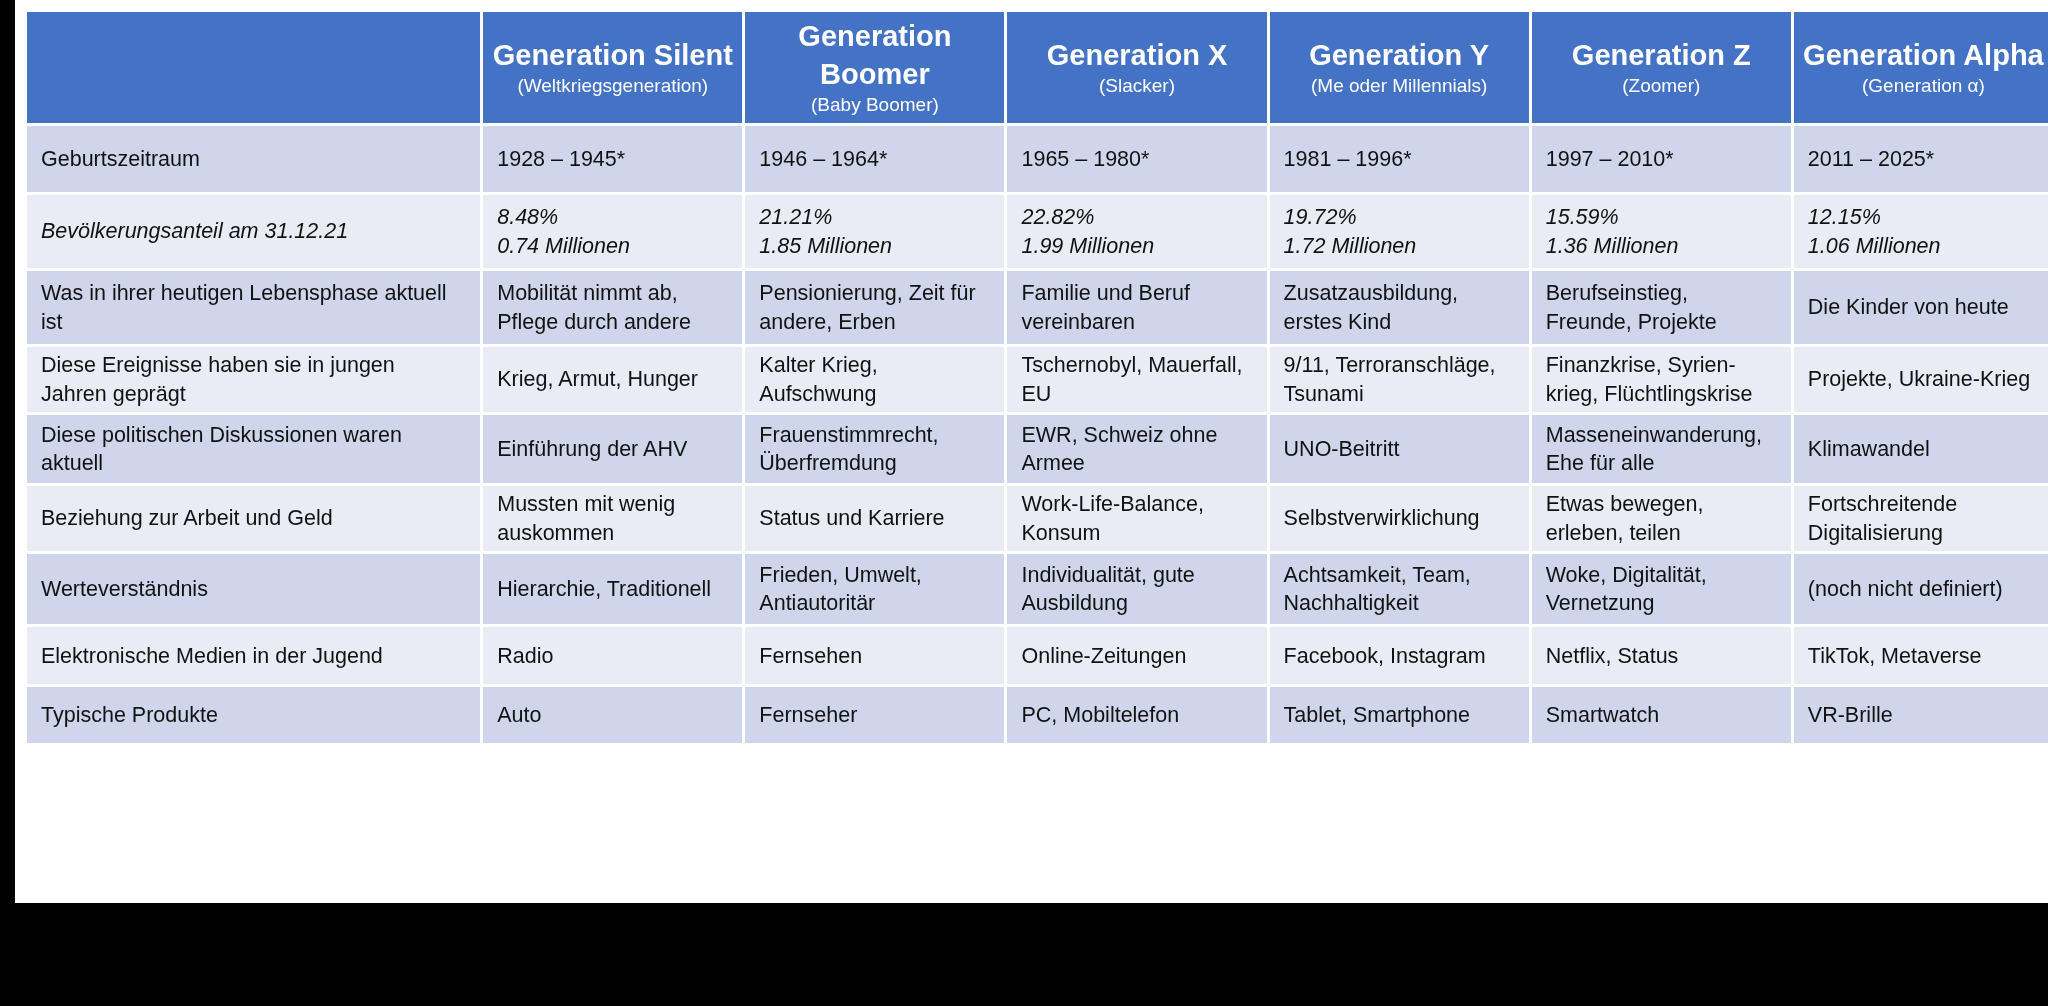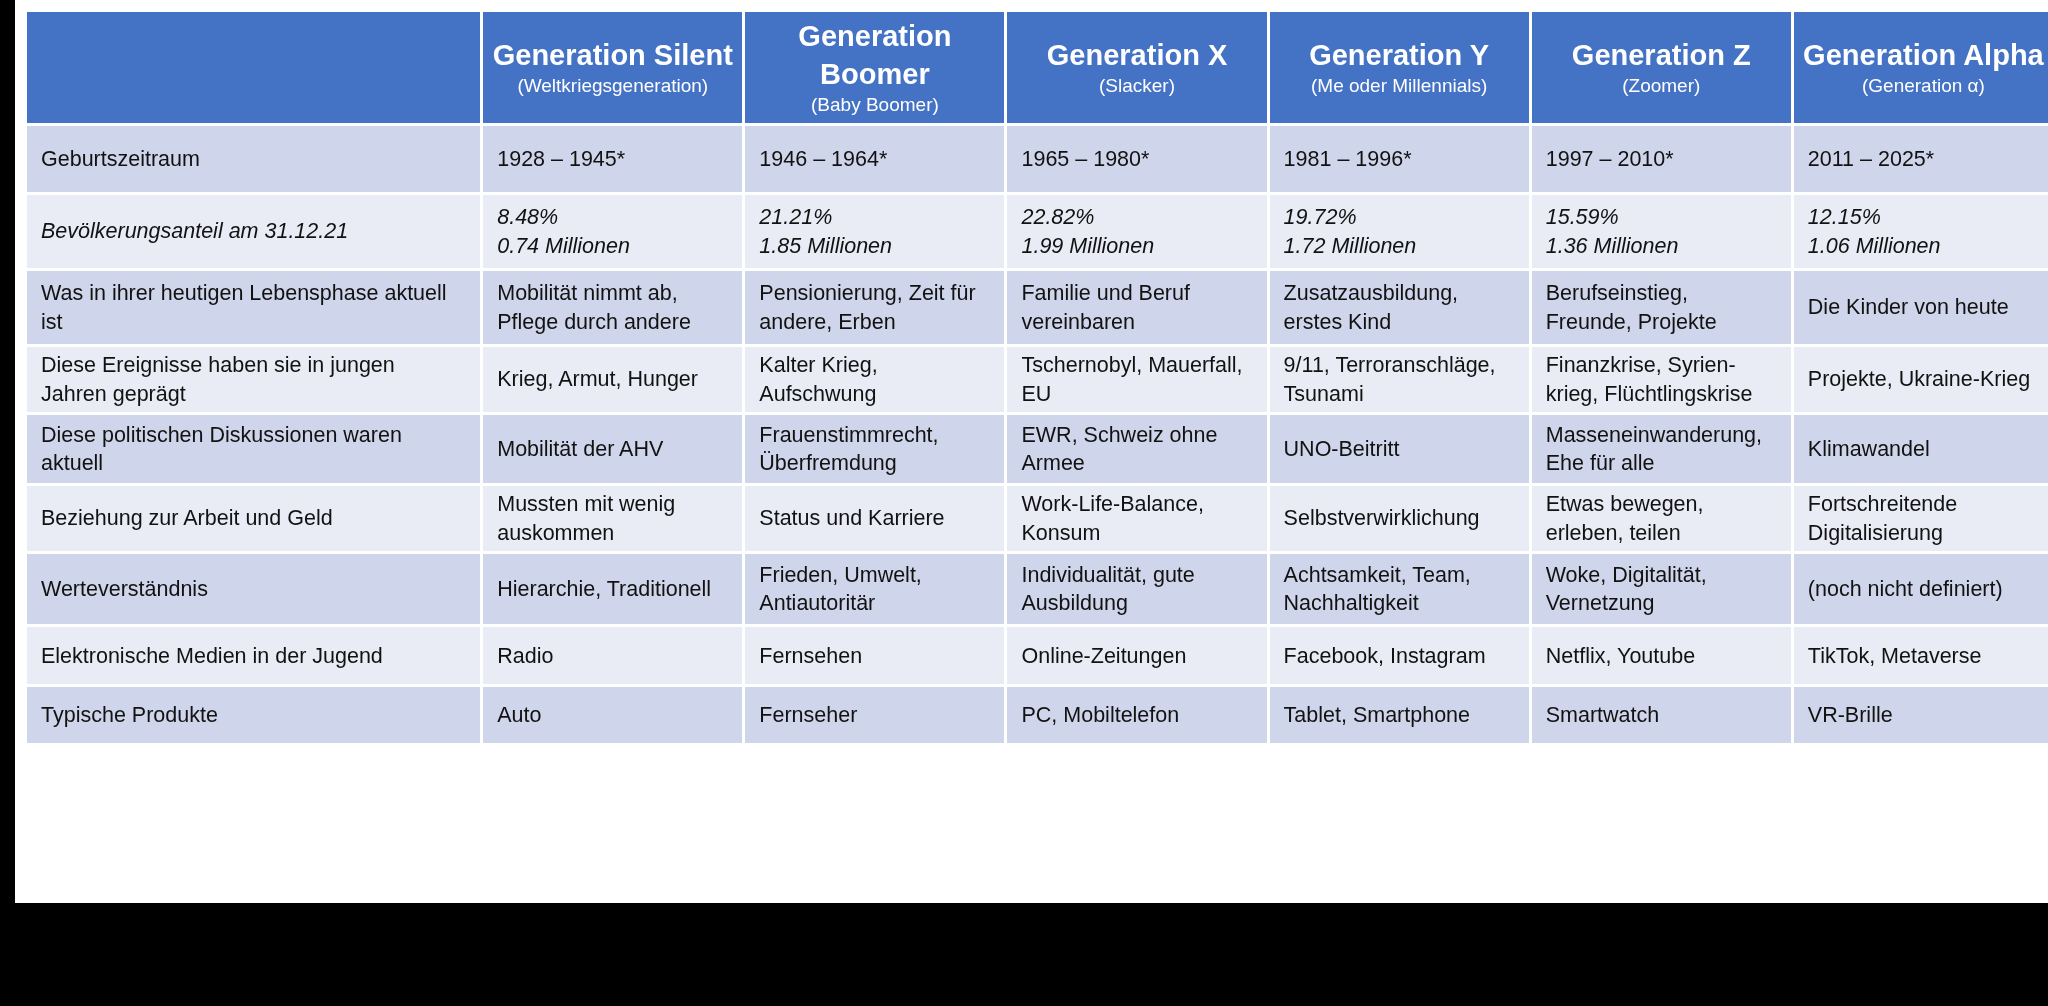--- a/index.html
+++ b/index.html
@@ -148,21 +148,21 @@
           <td>Diese Ereignisse haben sie in jungen Jahren geprägt</td>
           <td>Krieg, Armut, Hunger</td>
           <td>Kalter Krieg, Aufschwung</td>
           <td>Tschernobyl, Mauerfall, EU</td>
           <td>9/11, Terroranschläge, Tsunami</td>
           <td>Finanzkrise, Syrien-krieg, Flüchtlingskrise</td>
           <td>Projekte, Ukraine-Krieg</td>
         </tr>
         <tr style="height: 71px;">
           <td>Diese politischen Diskussionen waren aktuell</td>
-          <td>Mobilität der AHV</td>
+          <td>Einführung der AHV</td>
           <td>Frauenstimmrecht, Überfremdung</td>
           <td>EWR, Schweiz ohne Armee</td>
           <td>UNO-Beitritt</td>
           <td>Masseneinwanderung, Ehe für alle</td>
           <td>Klimawandel</td>
         </tr>
         <tr style="height: 63px;">
           <td>Beziehung zur Arbeit und Geld</td>
           <td>Mussten mit wenig auskommen</td>
           <td>Status und Karriere</td>
@@ -179,21 +179,21 @@
           <td>Achtsamkeit, Team, Nachhaltigkeit</td>
           <td>Woke, Digitalität, Vernetzung</td>
           <td>(noch nicht definiert)</td>
         </tr>
         <tr style="height: 60px; margin-top: 40px;">
           <td>Elektronische Medien in der Jugend</td>
           <td>Radio</td>
           <td>Fernsehen</td>
           <td>Online-Zeitungen</td>
           <td>Facebook, Instagram</td>
-          <td>Netflix, Youtube</td>
+          <td>Netflix, Status</td>
           <td>TikTok, Metaverse</td>
         </tr>
         <tr style="height: 59px;">
           <td>Typische Produkte</td>
           <td>Auto</td>
           <td>Fernseher</td>
           <td>PC, Mobiltelefon</td>
           <td>Tablet, Smartphone</td>
           <td>Smartwatch</td>
           <td>VR-Brille</td>

